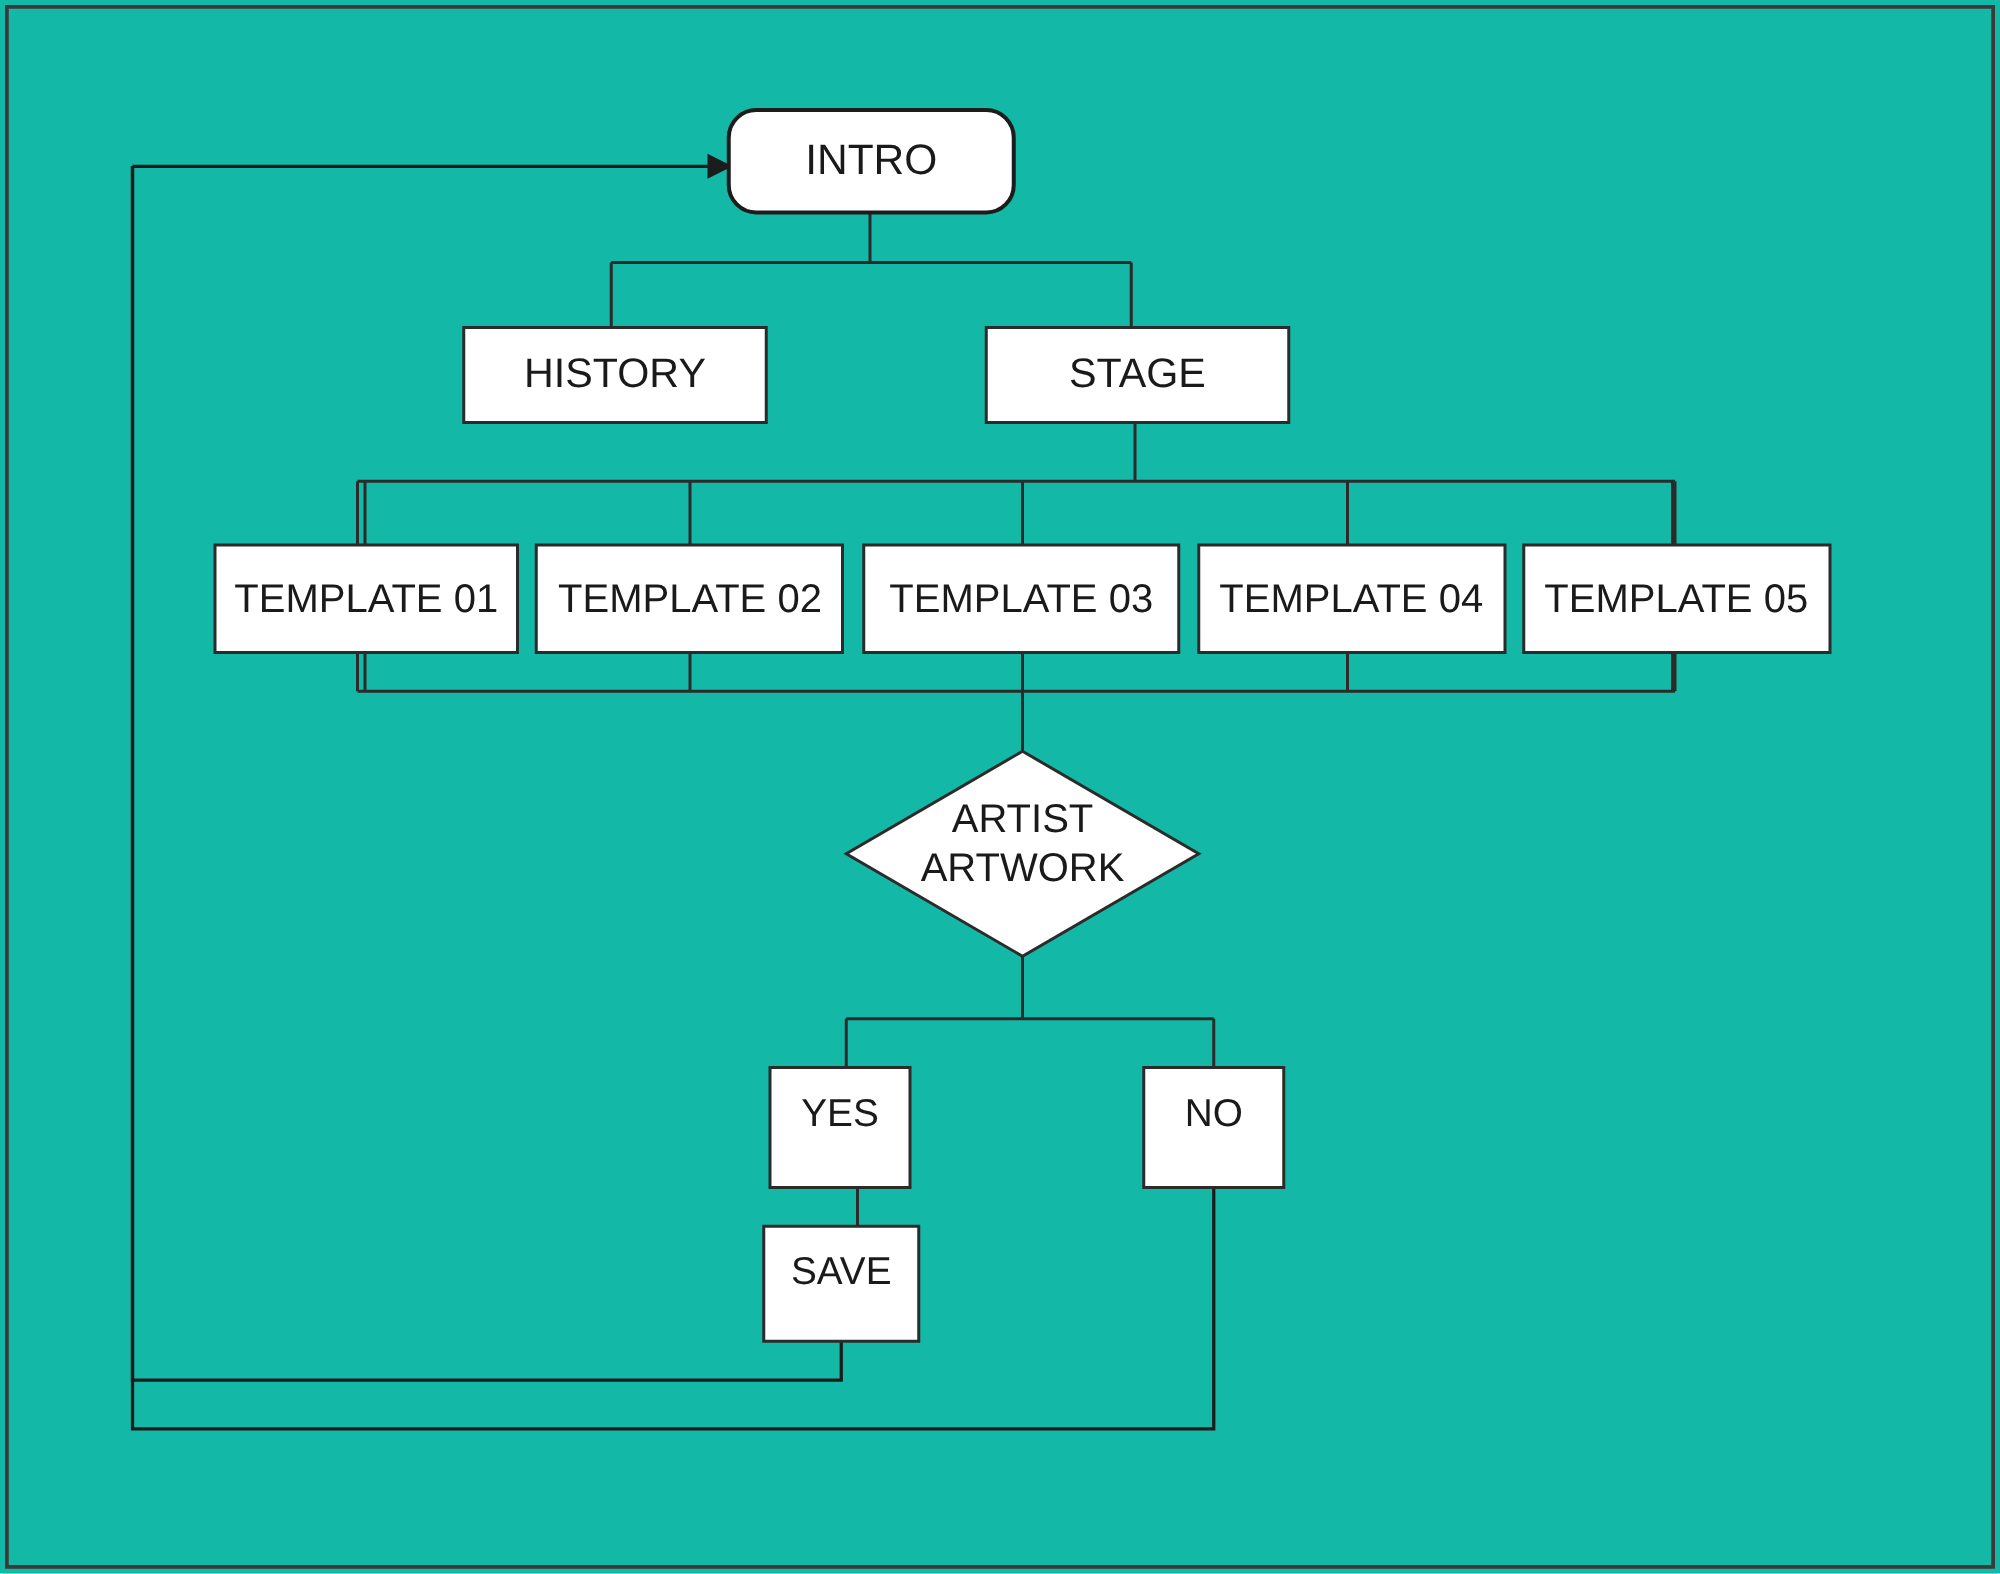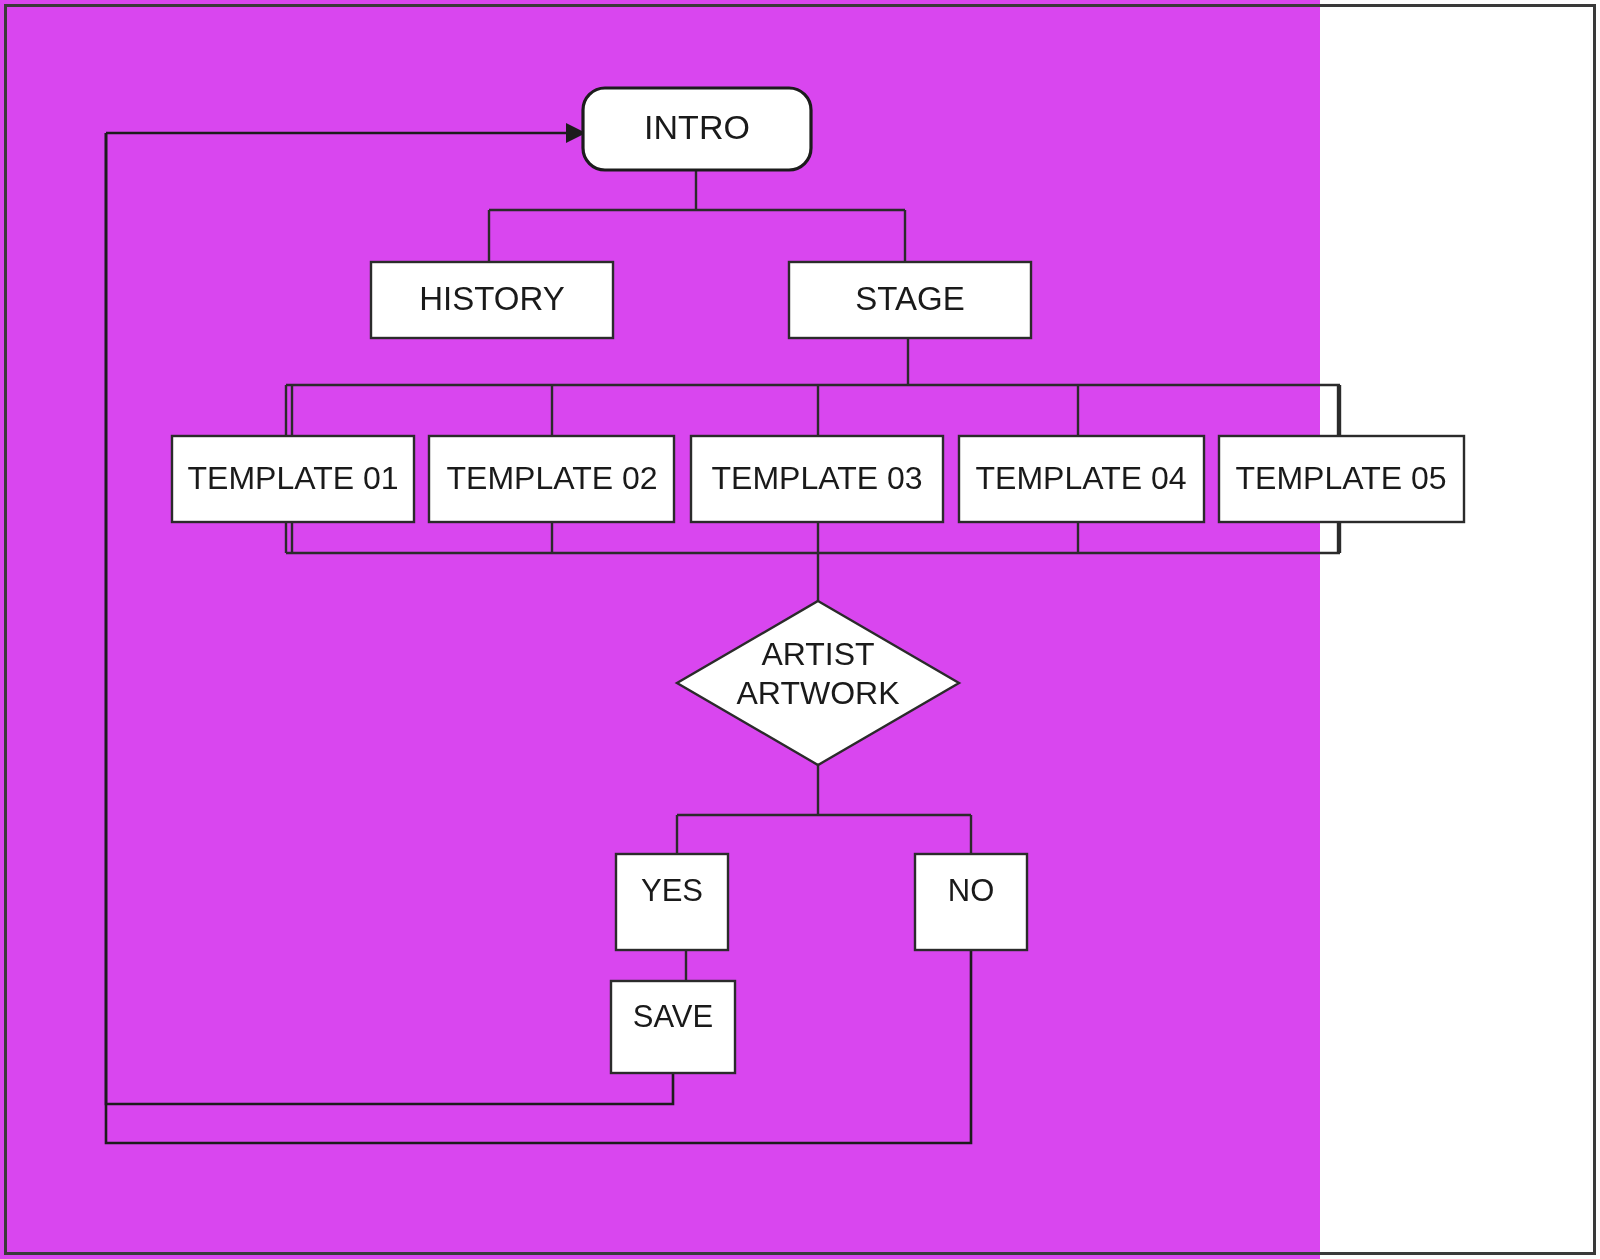--- a/index.html
+++ b/index.html
@@ -9,23 +9,23 @@
     background: #ffffff;
   }
   body {
     width: 1600px;
     height: 1259px;
     font-family: "Liberation Sans", sans-serif;
     overflow: hidden;
   }
   #diagram-root {
     position: relative;
-    width: 1320px;
+    width: 1600px;
     height: 1259px;
-    background: #d946ef;
+    background: #14b8a6;
   }
   svg#flow-svg {
     position: absolute;
     top: 0;
     left: 0;
     width: 1600px;
     height: 1259px;
     display: block;
   }
   .node-rect {

